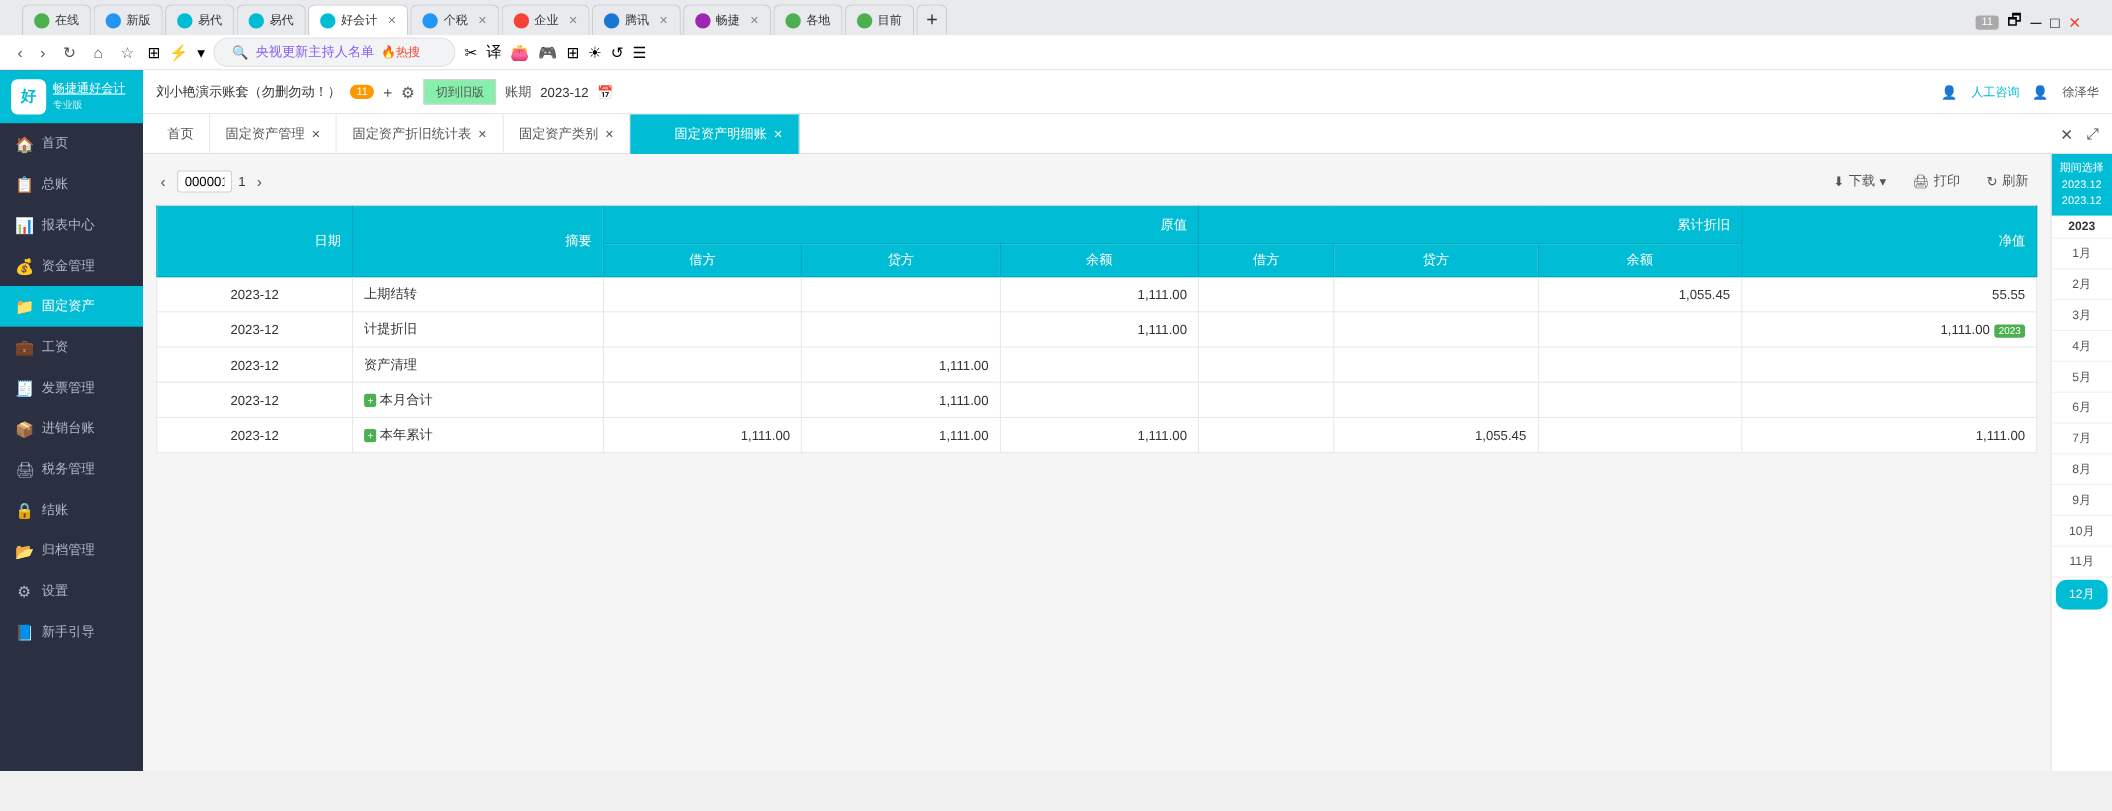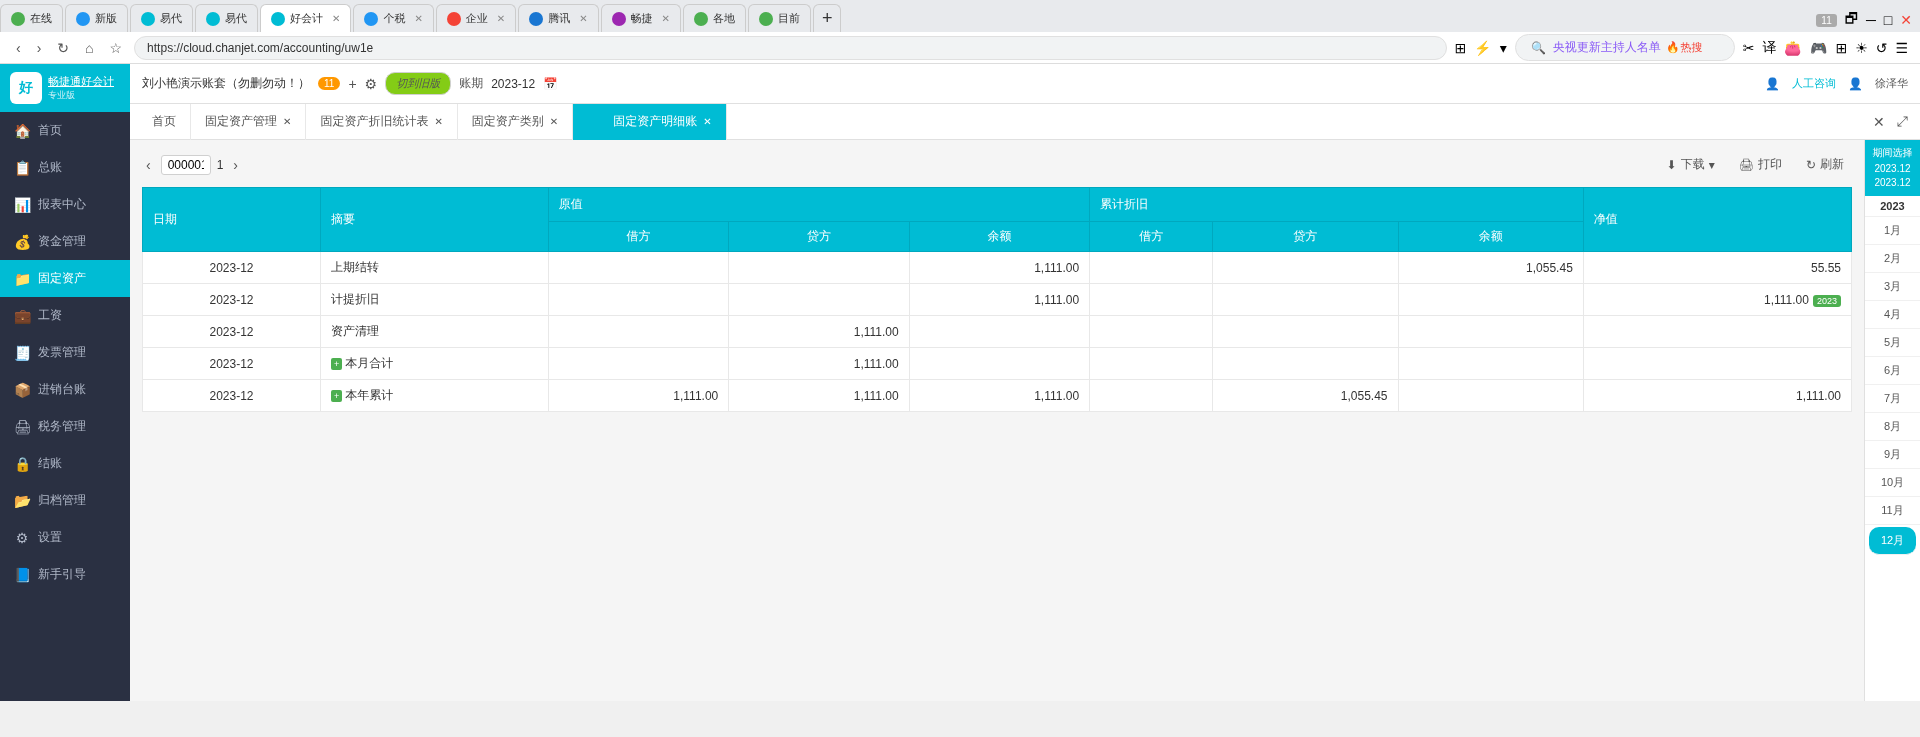--- a/index.html
+++ b/index.html
@@ -2,21 +2,21 @@
 <html><head>
   <meta charset="utf-8">
   <style>
     * { box-sizing: border-box; margin: 0; padding: 0; }
     body { font-family: 'Microsoft YaHei', sans-serif; font-size: 12px; background: #f0f0f0; overflow: hidden; }
     .browser-tabs {
       background: #e8eaed;
       height: 32px;
       display: flex;
       align-items: flex-end;
-      padding: 0 0;
+      padding: 0 20px;
       gap: 2px;
       overflow: hidden;
     }
     .browser-tab {
       height: 28px;
       padding: 0 10px;
       display: flex;
       align-items: center;
       gap: 5px;
       font-size: 11px;
@@ -132,27 +132,26 @@
       display: flex;
       align-items: center;
       padding: 0 12px;
       gap: 8px;
       border-bottom: 1px solid #e0e0e0;
     }
     .account-name { font-size: 12px; color: #333; font-weight: 500; }
     .account-badge { background: #ff9800; color: #fff; border-radius: 10px; padding: 1px 6px; font-size: 10px; }
     .header-btn {
       border: 1px solid #d0d0d0;
-      background: #84cc16;
-      border-radius: 10px;
+      background: #86efac;
+      border-radius: 0;
       padding: 3px 10px;
       font-size: 11px;
       cursor: pointer;
       color: #555;
-      font-style: italic;
     }
     .period-tag { color: #555; font-size: 12px; }
     .header-right { margin-left: auto; display: flex; align-items: center; gap: 12px; }
     .consult-btn { color: #00bcd4; font-size: 11px; cursor: pointer; }
     .user-name { color: #555; font-size: 11px; }
 
     
     .tab-bar {
       background: #fff;
       height: 36px;
@@ -241,21 +240,21 @@
     .ledger-table {
       width: 100%;
       border-collapse: collapse;
       background: #fff;
       font-size: 12px;
     }
     .ledger-table thead tr.header-row-1 th {
       background: #00bcd4;
       color: #fff;
       padding: 8px 10px;
-      text-align: left;
+      text-align: right;
       border: 1px solid #00a8be;
       font-weight: 500;
     }
     .ledger-table thead tr.header-row-2 th {
       background: #00bcd4;
       color: #fff;
       padding: 6px 10px;
       text-align: center;
       border: 1px solid #00a8be;
       font-weight: 400;
@@ -380,21 +379,20 @@
     <span style="font-size:14px; cursor:pointer; color:#f44336;">✕</span>
   </div>
 </div>
 
 <div class="address-bar">
   <span class="nav-btn">‹</span>
   <span class="nav-btn">›</span>
   <span class="nav-btn">↻</span>
   <span class="nav-btn">⌂</span>
   <span class="nav-btn">☆</span>
-  <div class="addr-url">https://cloud.chanjet.com/accounting/uw1e</div>
   <span style="font-size:14px; cursor:pointer;">⊞</span>
   <span style="font-size:14px; cursor:pointer;">⚡</span>
   <span style="font-size:14px; cursor:pointer;">▾</span>
   <div style="background:#f1f3f4; border:1px solid #e0e0e0; border-radius:16px; padding:4px 16px; min-width:220px; display:flex; align-items:center; gap:6px;">
     <span>🔍</span>
     <span style="font-size:12px; color:#8b5cf6;">央视更新主持人名单</span>
     <span style="color:#f44336; font-size:11px;">🔥热搜</span>
   </div>
   <span style="font-size:14px; cursor:pointer;">✂</span>
   <span style="font-size:14px; cursor:pointer;">译</span>

